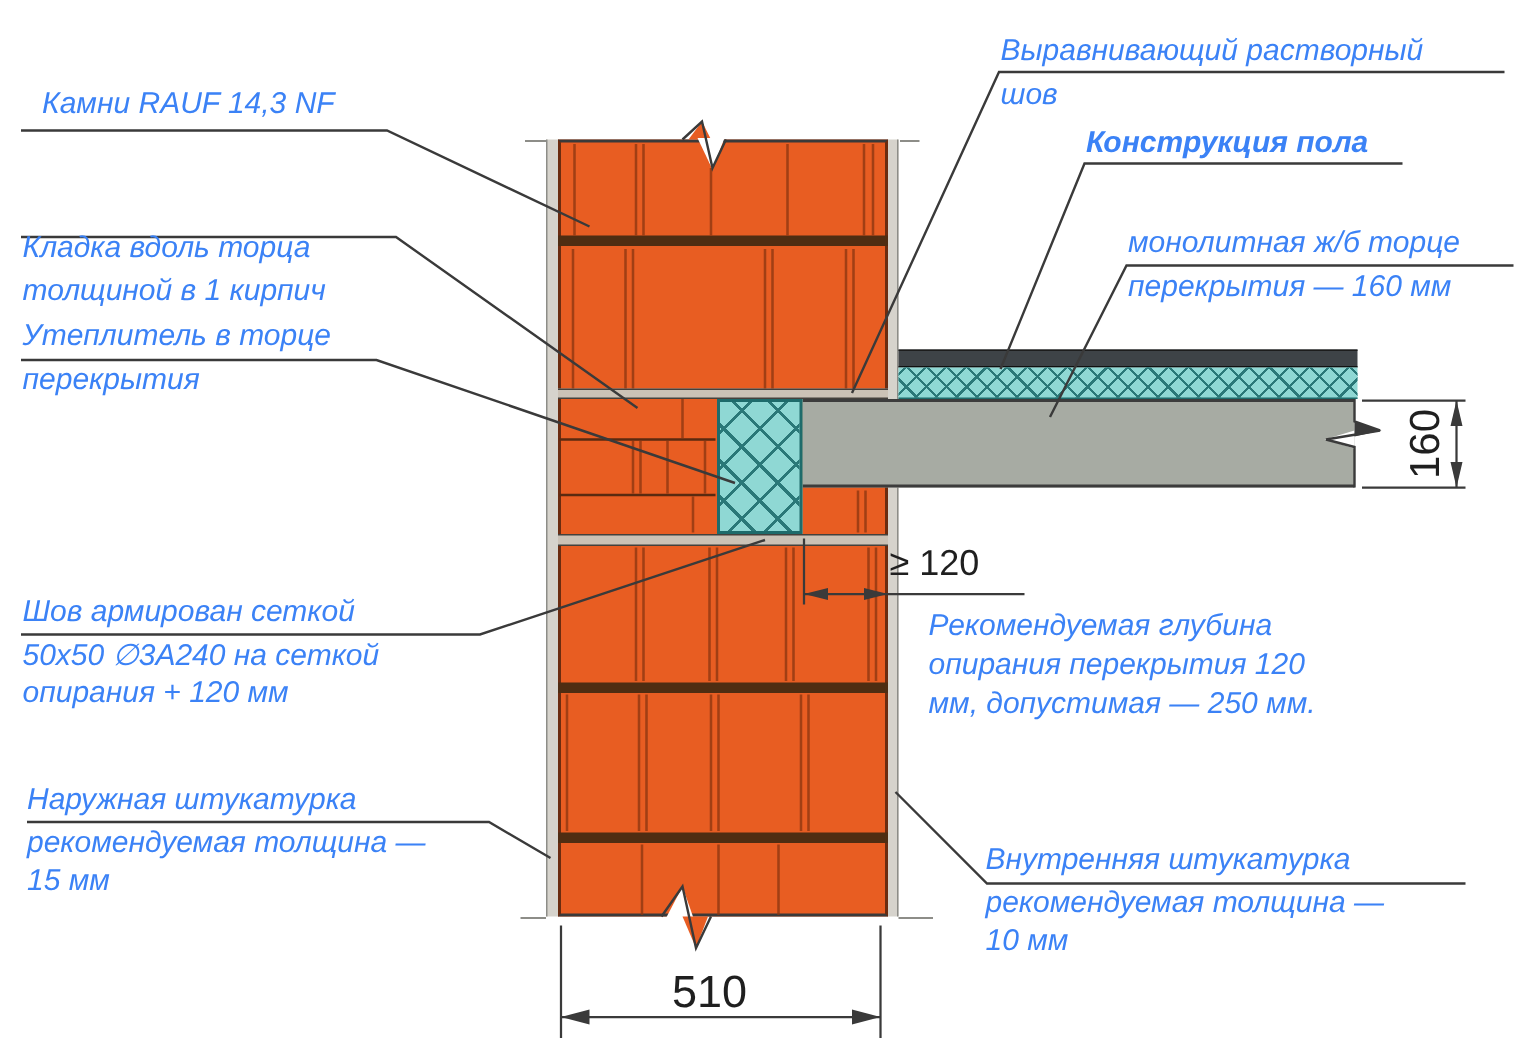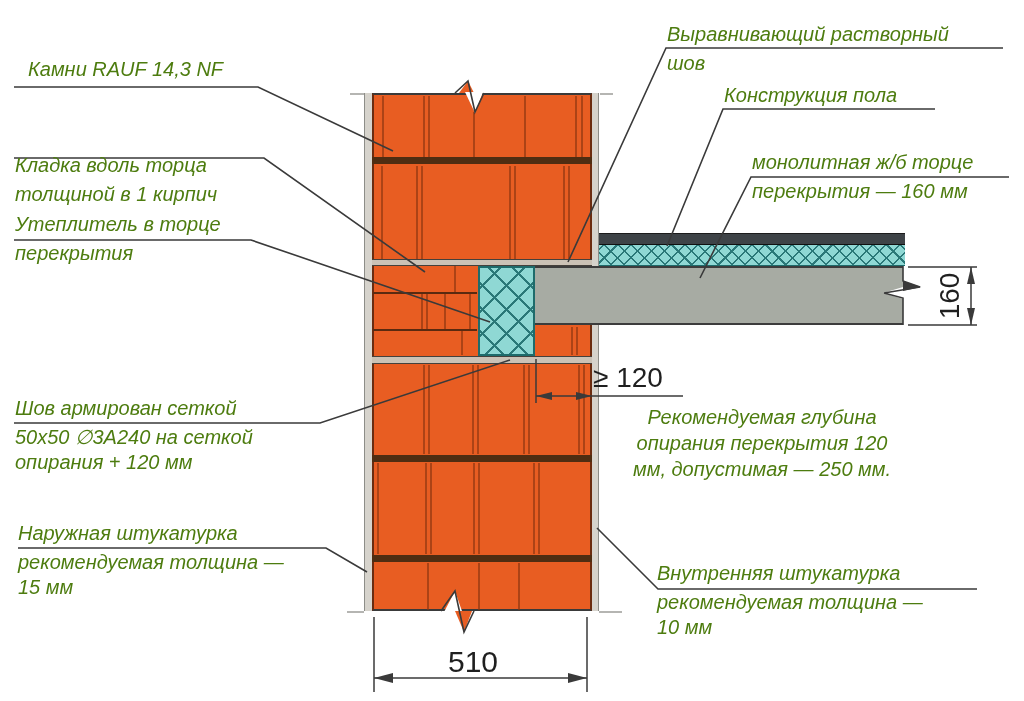--- a/index.html
+++ b/index.html
@@ -27,28 +27,28 @@
         border-top:2px solid #3c3c3c;border-bottom:2px solid #3c3c3c;box-sizing:border-box;}
   #floor-dark{left:599px;top:233px;width:306px;height:12px;background:var(--floor-dark-layer);
         border-top:1.5px solid #1c1c1c;border-bottom:1px solid #111;box-sizing:border-box;}
   #floor-underlay{left:599px;top:245px;width:306px;height:21px;box-sizing:border-box;
       background:
         repeating-linear-gradient(45deg,transparent 0 8px,var(--insulation-hatch) 8px 9.5px),
         repeating-linear-gradient(-45deg,transparent 0 8px,var(--insulation-hatch) 8px 9.5px),
         var(--insulation);
       border-bottom:1px solid #1e6b6b;}
   
-  .lbl{font-style:italic;font-size:20px;line-height:25px;color:#4d7c0f;white-space:nowrap;}
+  .lbl{font-style:italic;font-size:20px;line-height:25px;color:#3b82f6;white-space:nowrap;}
   .lbl span{display:block;}
   .lbl span.gap{margin-top:4px;}
   .dim{font-size:29px;color:#1f1f1f;white-space:nowrap;}
   #dim-510{left:413px;top:645px;width:120px;text-align:center;font-size:30px;}
   #dim-160{left:920px;top:266px;width:60px;height:60px;line-height:60px;text-align:center;
            font-size:28px;transform:rotate(-90deg);}
-  #dim-120{left:593px;top:362px;font-size:28px;}
+  #dim-120{left:593px;top:362px;font-size:24px;}
   svg.overlay{position:absolute;left:0;top:0;pointer-events:none;}
 </style>
 </head>
 <body>
 
 <div id="canvas">
 
   <div class="abs plaster" id="plaster-left"></div>
   <div class="abs plaster" id="plaster-right-top"></div>
   <div class="abs plaster" id="plaster-right-bottom"></div>
@@ -190,33 +190,33 @@
   </div>
   <div class="abs lbl" style="left:18px;top:521px;">
     <span>Наружная штукатурка</span>
     <span class="gap">рекомендуемая толщина —</span>
     <span>15 мм</span>
   </div>
   <div class="abs lbl" style="left:667px;top:22px;">
     <span>Выравнивающий растворный</span>
     <span class="gap">шов</span>
   </div>
-  <div class="abs lbl" style="left:724px;top:83px;">
+  <div class="abs lbl" style="left:724px;top:83px;font-weight:bold;">
     <span>Конструкция пола</span>
   </div>
   <div class="abs lbl" style="left:752px;top:150px;">
     <span>монолитная ж/б торце</span>
     <span class="gap">перекрытия — 160 мм</span>
   </div>
   <div class="abs lbl" style="left:657px;top:561px;font-style:italic;">
     <span>Внутренняя штукатурка</span>
     <span class="gap">рекомендуемая толщина —</span>
     <span>10 мм</span>
   </div>
-  <div class="abs lbl" style="left:633px;top:404px;line-height:26px;text-align:center;">
+  <div class="abs lbl" style="left:619px;top:404px;line-height:26px;">
     <span>Рекомендуемая глубина</span>
     <span>опирания перекрытия 120</span>
     <span>мм, допустимая — 250 мм.</span>
   </div>
 
   <div class="abs dim" id="dim-120">≥ 120</div>
   <div class="abs dim" id="dim-510">510</div>
   <div class="abs dim" id="dim-160">160</div>
 </div>
 

